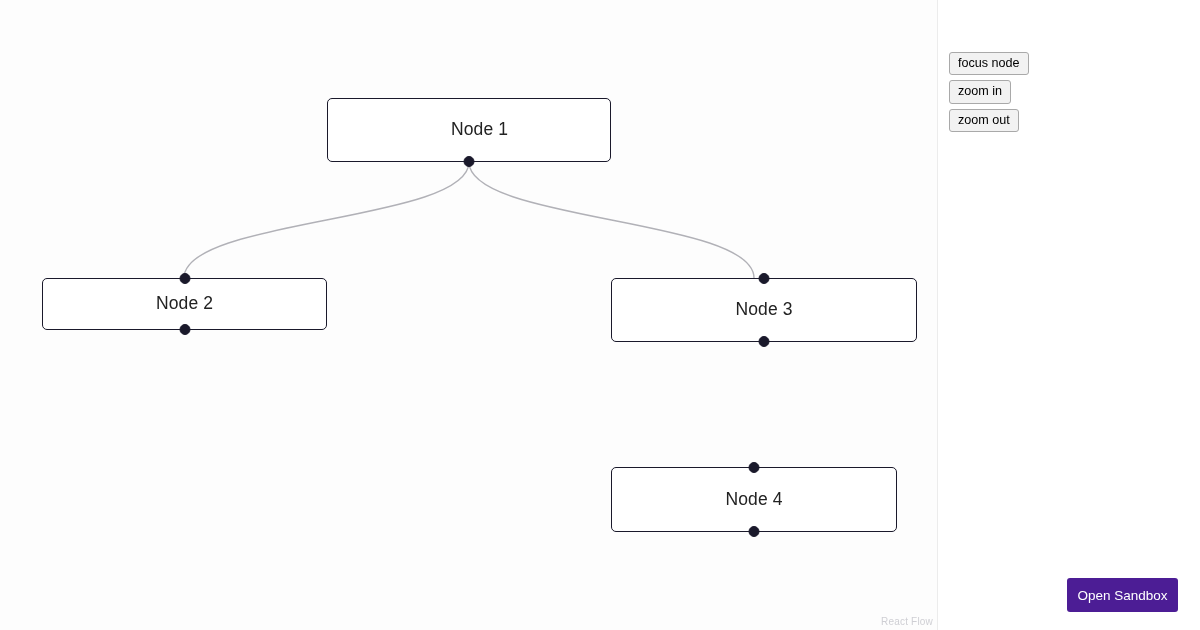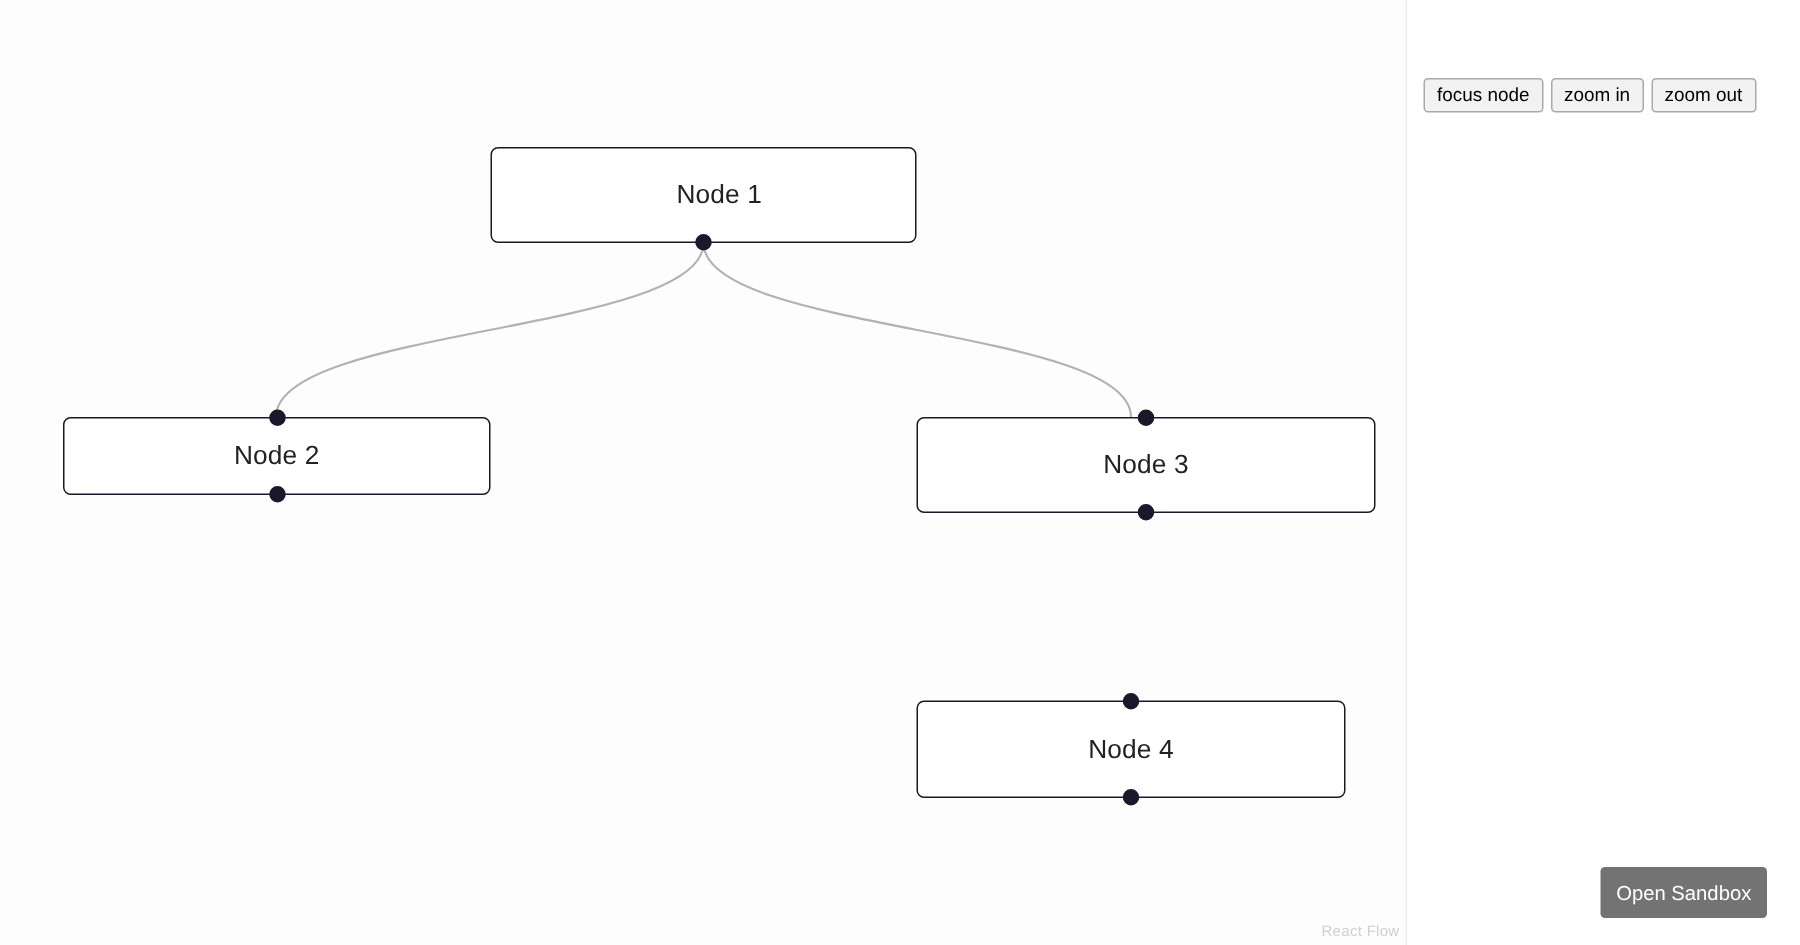--- a/index.html
+++ b/index.html
@@ -115,21 +115,21 @@
     font-size: 12.6px;
     line-height: 1.38;
     color: #1b1b1b;
   }
 
   .panel-buttons {
     position: absolute;
     left: 11px;
     top: 52px;
     display: flex;
-    flex-direction: row;
+    flex-direction: column;
     align-items: flex-start;
     gap: 5px;
   }
 
   .panel-btn {
     font-family: "Liberation Sans", sans-serif;
     font-size: 12.6px;
     color: #000000;
     background: #f2f2f2;
     border: 1px solid #a9a9a9;
@@ -138,21 +138,21 @@
     line-height: 1.15;
     cursor: pointer;
   }
 
   .open-sandbox {
     position: absolute;
     left: 129px;
     top: 578px;
     width: 111px;
     height: 34px;
-    background: #737373;
+    background: #4c1d95;
     color: #ffffff;
     border: none;
     border-radius: 3px;
     font-family: "Liberation Sans", sans-serif;
     font-size: 13.5px;
     display: flex;
     align-items: center;
     justify-content: center;
     cursor: pointer;
     text-decoration: none;

